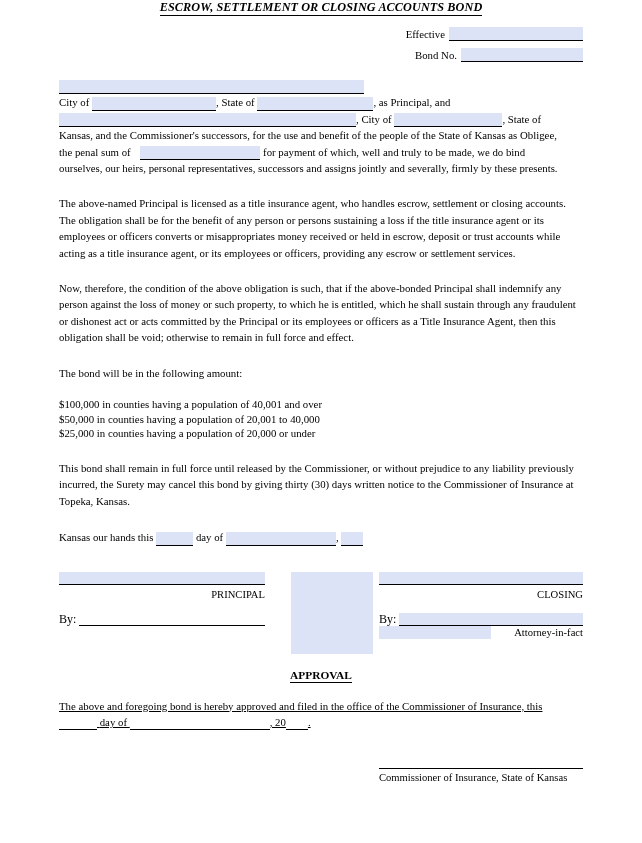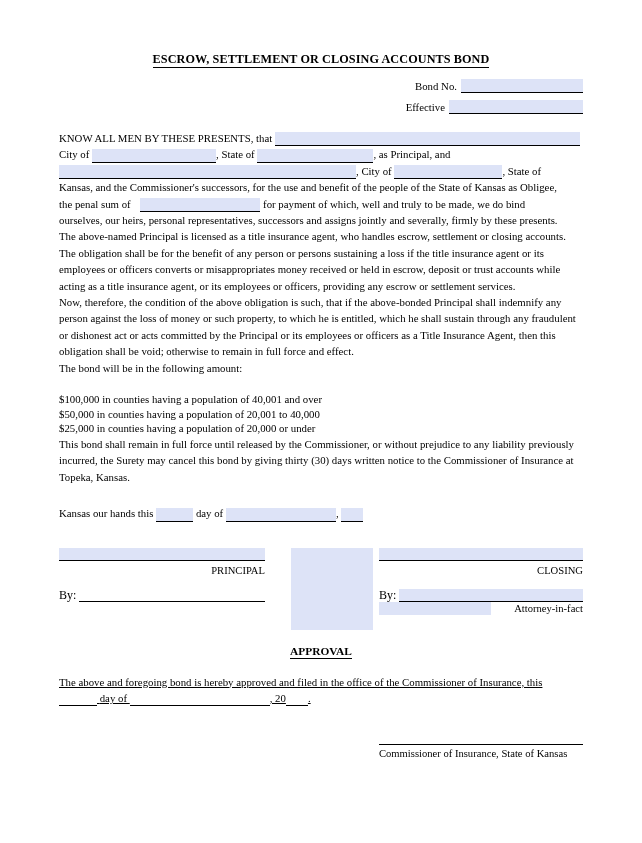--- a/index.html
+++ b/index.html
@@ -26,21 +26,21 @@
     top: 0;
     width: 524px;
   }
 
   
   .title {
     text-align: center;
     font-weight: bold;
     font-size: 12.2px;
     letter-spacing: .1px;
-    margin-top: 52px;
+    font-style: italic;
   }
   .title span {
     border-bottom: 1.4px solid #000;
     padding-bottom: 1px;
   }
 
   
   .hdr {
     margin-top: 12px;
     display: flex;
@@ -72,21 +72,21 @@
 
   
   p.body {
     font-size: 10.8px;
     line-height: 16.4px;
     margin: 0;
     text-align: left;
   }
   .gap { height: 16px; }
 
-  .para-block { }
+  .para-block { margin-top: 19px; }
 
   
   .ln {
     font-size: 10.8px;
     line-height: 16.4px;
     white-space: nowrap;
   }
 
   .amounts div {
     font-size: 10.8px;
@@ -189,35 +189,34 @@
 
 <div class="page">
   <div class="doc">
 
     <div class="title">
       <span>ESCROW, SETTLEMENT OR CLOSING ACCOUNTS BOND</span>
     </div>
 
     <div class="hdr">
       <div class="hdr-row">
+        <span class="hdr-label">Effective</span>
+        <span class="fld" style="width:134px"></span>
+      </div>
+      <div class="hdr-row">
         <span class="hdr-label">Bond No.</span>
         <span class="fld" style="width:122px"></span>
       </div>
-      <div class="hdr-row">
-        <span class="hdr-label">Effective</span>
-        <span class="fld" style="width:134px"></span>
-      </div>
     </div>
 
     <div class="gap"></div>
 
     <div>
 
       <div class="ln">
-        <span>KNOW ALL MEN BY THESE PRESENTS, that</span>
         <span class="fld" style="width:305px"></span>
       </div>
 
       <div class="ln">
         <span>City of</span>
         <span class="fld" style="width:124px"></span><span>, State of</span>
         <span class="fld" style="width:116px"></span><span>, as Principal, and</span>
       </div>
 
       <div class="ln">

